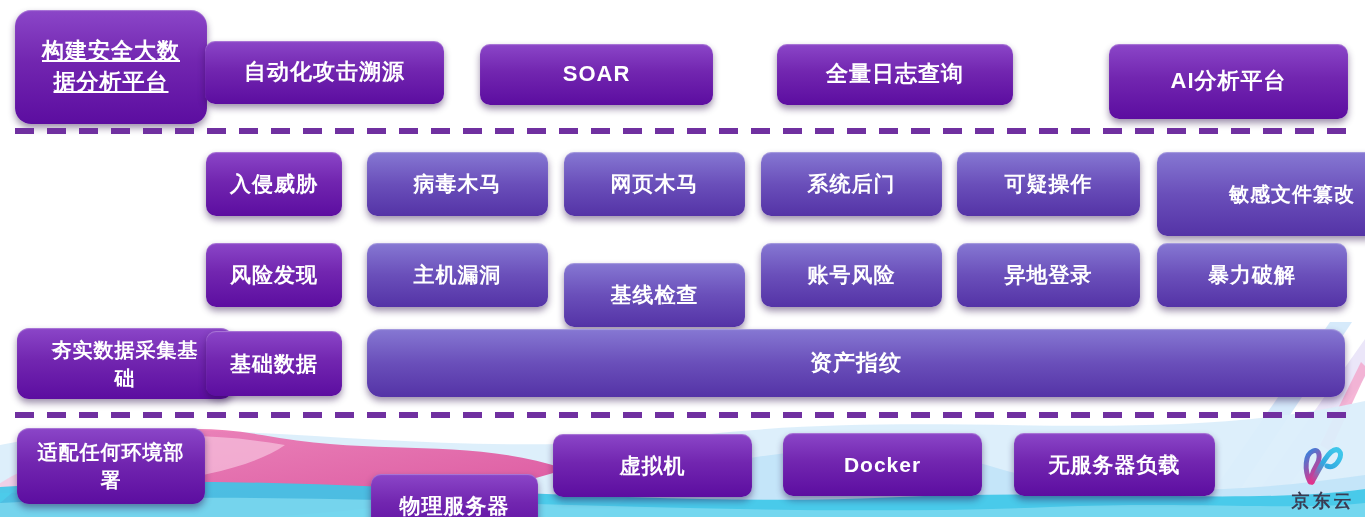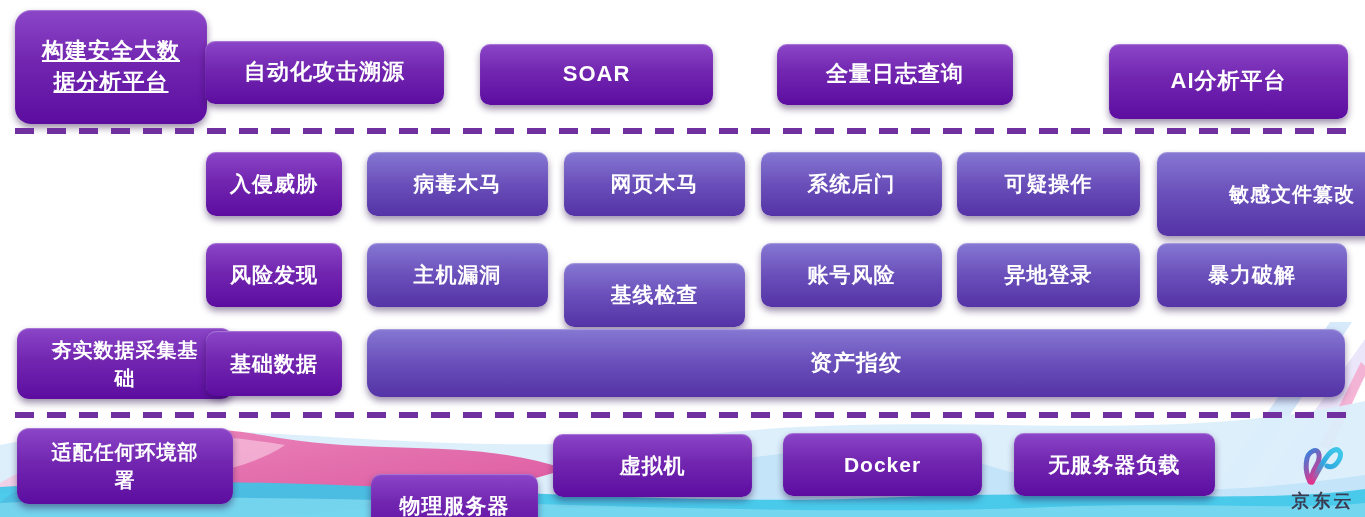--- a/index.html
+++ b/index.html
@@ -69,21 +69,21 @@
   <div class="box blue f21" style="left:761px;top:243px;width:181px;height:64px;">账号风险</div>
   <div class="box blue f21" style="left:957px;top:243px;width:183px;height:64px;">异地登录</div>
   <div class="box blue f21" style="left:1157px;top:243px;width:190px;height:64px;">暴力破解</div>
 
   <div class="box dark f20" style="left:17px;top:328px;width:160px;height:71px;border-radius:12px;padding:0 28px;">夯实数据采集基础</div>
   <div class="box dark f21" style="left:206px;top:331px;width:136px;height:65px;">基础数据</div>
   <div class="box blue f22" style="left:367px;top:329px;width:978px;height:68px;border-radius:14px;">资产指纹</div>
 
   <div class="dash" style="top:412px;"></div>
 
-  <div class="box dark f20" style="left:17px;top:428px;width:160px;height:76px;border-radius:12px;padding:0 28px;">适配任何环境部署</div>
+  <div class="box dark f20" style="left:17px;top:428px;width:160px;height:76px;border-radius:12px;padding:0 14px;">适配任何环境部署</div>
   <div class="box dark f21" style="left:371px;top:433px;width:167px;height:63px;margin-top:41px;">物理服务器</div>
   <div class="box dark f21" style="left:553px;top:434px;width:199px;height:63px;">虚拟机</div>
   <div class="box dark f21" style="left:783px;top:433px;width:199px;height:63px;">Docker</div>
   <div class="box dark f21" style="left:1014px;top:433px;width:201px;height:63px;">无服务器负载</div>
 
   <div class="logo">
     <svg width="46" height="42" viewBox="0 0 46 42">
       <defs>
         <linearGradient id="lgblue" x1="0" y1="0" x2="0.4" y2="1">
           <stop offset="0" stop-color="#2f86e0"></stop>

